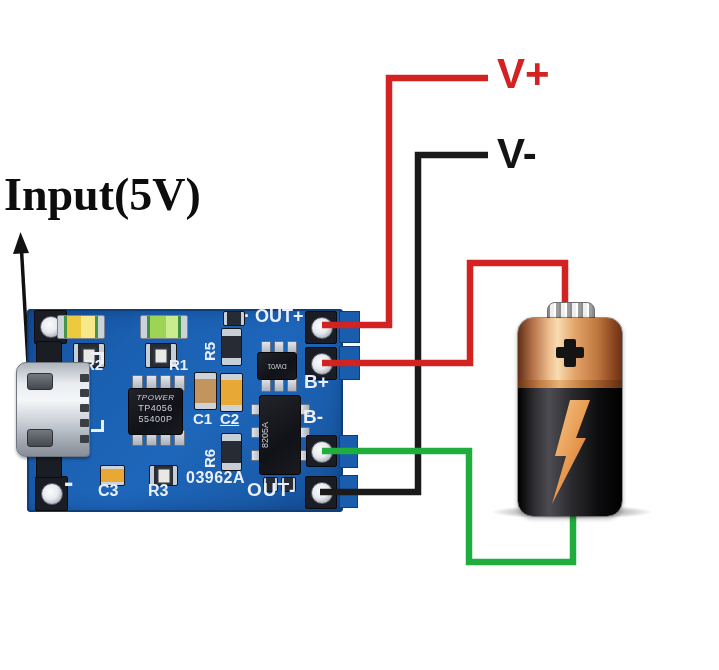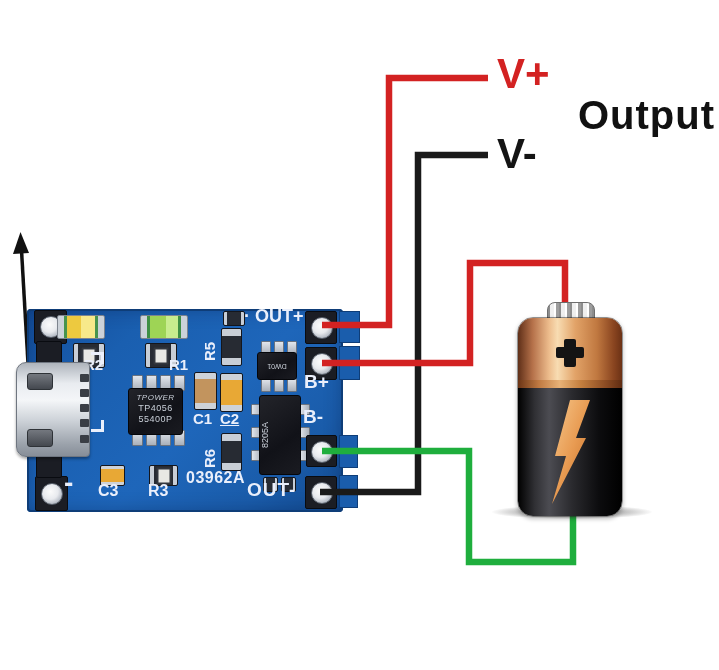--- a/index.html
+++ b/index.html
@@ -76,21 +76,21 @@
 
   
   .ic-line{font-size:9px;line-height:11px;text-align:center;letter-spacing:.5px;}
   .ic-line.brand{font-style:italic;font-size:8px;}
 </style>
 </head>
 <body>
 
 <div id="canvas">
 
-  <div class="abs lbl-output">Output</div>
+  <div class="abs lbl-input">Input(5V)</div>
   <div class="abs lbl-vplus">V+</div>
   <div class="abs lbl-vminus">V-</div>
 
   <svg class="overlay">
     <line x1="28.5" y1="372" x2="21.5" y2="250" stroke="#111" stroke-width="3.5"></line>
     <polygon points="20.5,232 13,254 29,253" fill="#111"></polygon>
   </svg>
 
   <div class="abs pcb">
 

